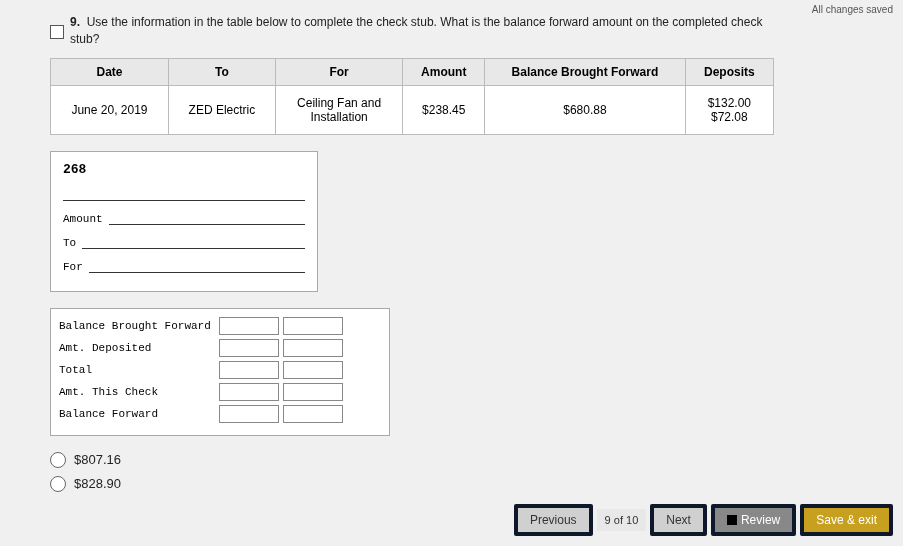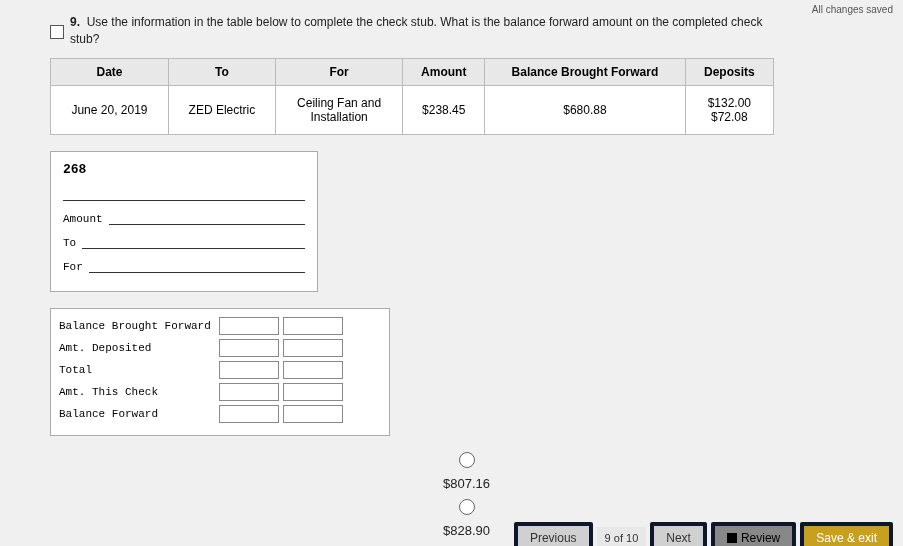--- a/index.html
+++ b/index.html
@@ -152,21 +152,20 @@
     
     .options-section {
       margin-bottom: 16px;
     }
 
     .option-row {
       display: flex;
       align-items: center;
       gap: 8px;
       margin-bottom: 8px;
-      flex-direction: column;
     }
 
     .radio-circle {
       width: 16px;
       height: 16px;
       border: 1.5px solid #666;
       border-radius: 50%;
       flex-shrink: 0;
       background: white;
     }
@@ -207,21 +206,21 @@
       padding: 5px 8px;
     }
 
     .btn-next {
       background: #d0d0d0;
       color: #333;
     }
 
     .btn-review {
       background: #888;
-      color: #000000;
+      color: #ffffff;
       display: flex;
       align-items: center;
       gap: 4px;
     }
 
     .btn-save {
       background: #c8a020;
       color: white;
     }
 

